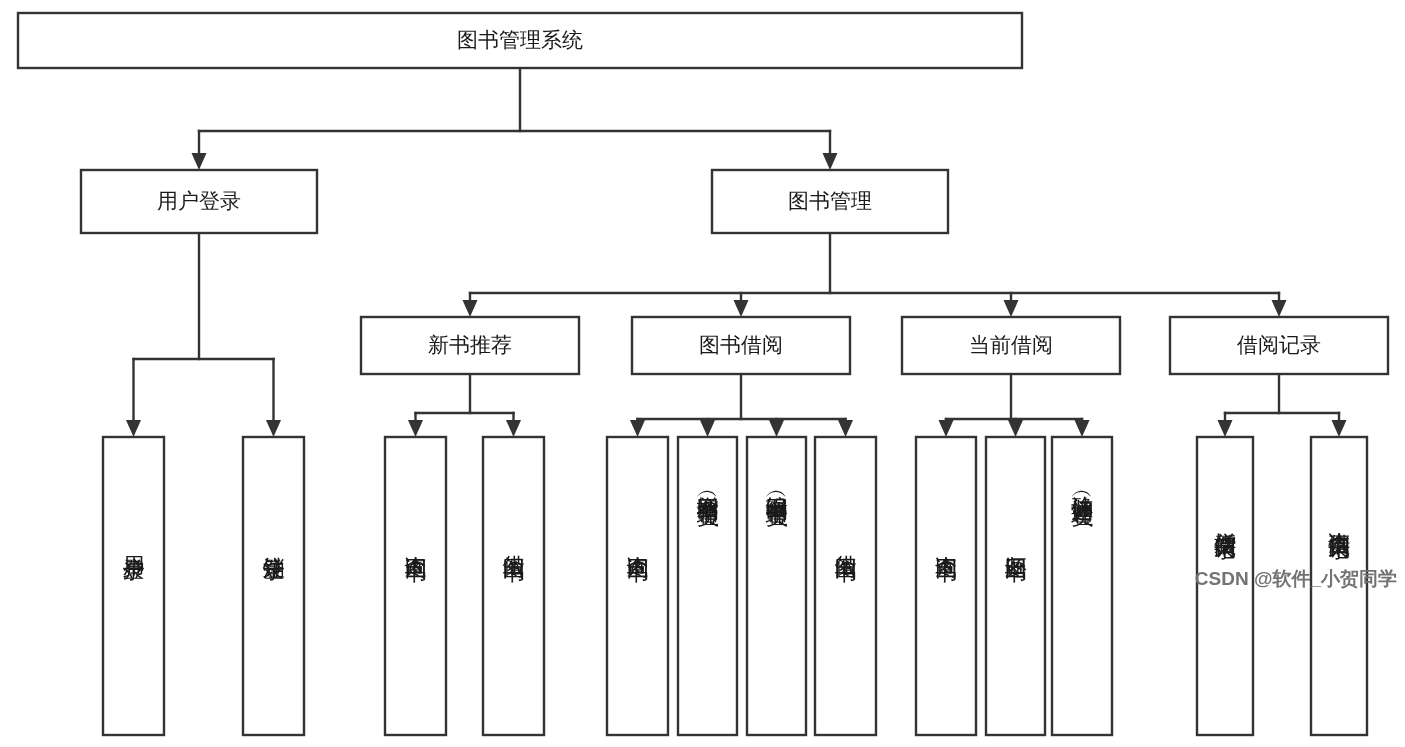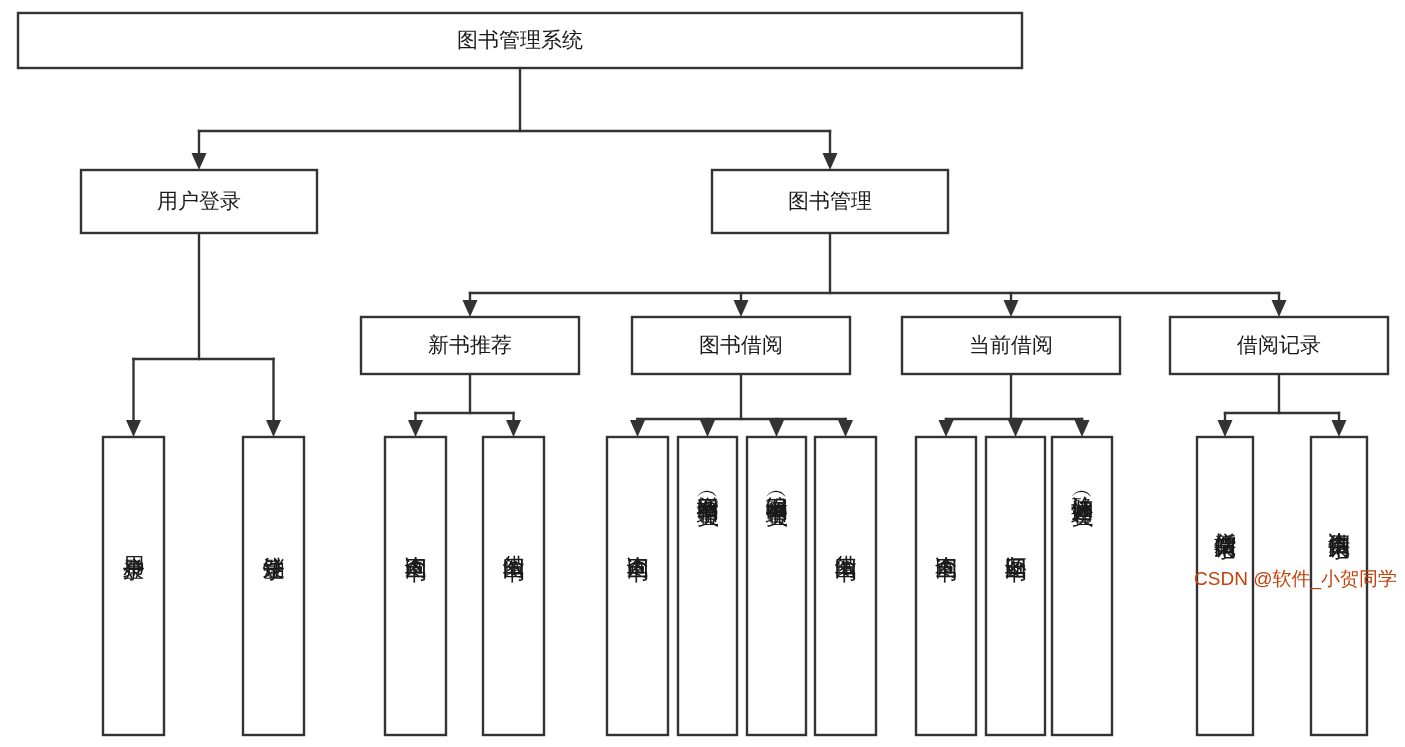--- a/index.html
+++ b/index.html
@@ -73,23 +73,24 @@
     color: #1a1a1a;
     letter-spacing: 1.5px;
     white-space: nowrap;
   }
   .watermark {
     position: absolute;
     right: 8px;
     bottom: 4px;
     font-family: "Liberation Sans", "DejaVu Sans", sans-serif;
     font-size: 19px;
-    color: #c2410c;
+    color: #737373;
     white-space: nowrap;
     user-select: none;
+    font-weight: bold;
   }
 </style>
 </head>
 <body>
 
 <div id="diagram-root">
 
   <svg id="tree-svg" viewBox="0 0 1405 747" xmlns="http://www.w3.org/2000/svg">
     <g id="connector-layer">
         <path d="M 520 68 L 520 131" class="connector"></path>

